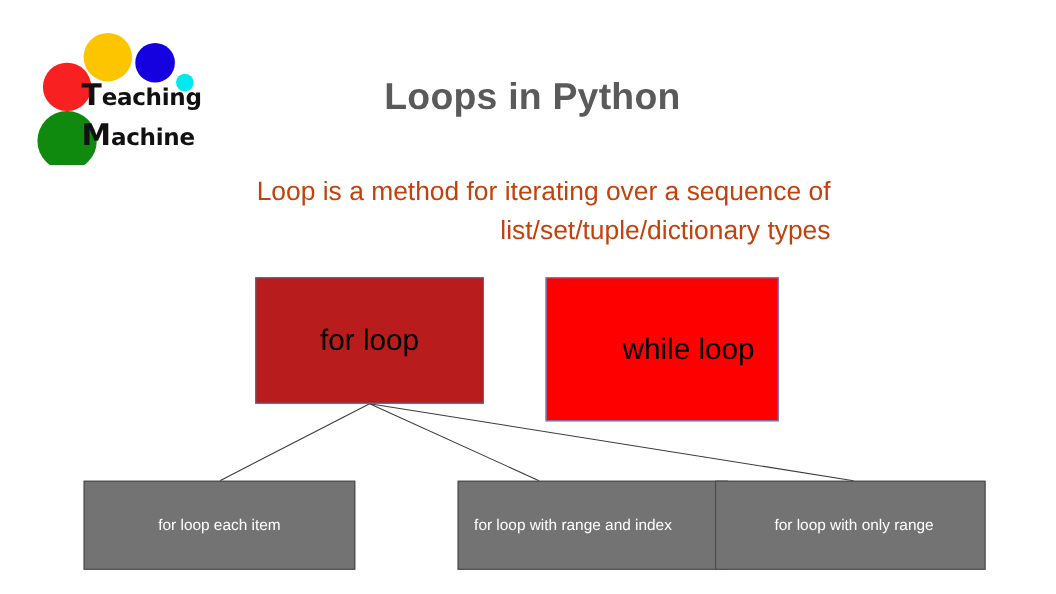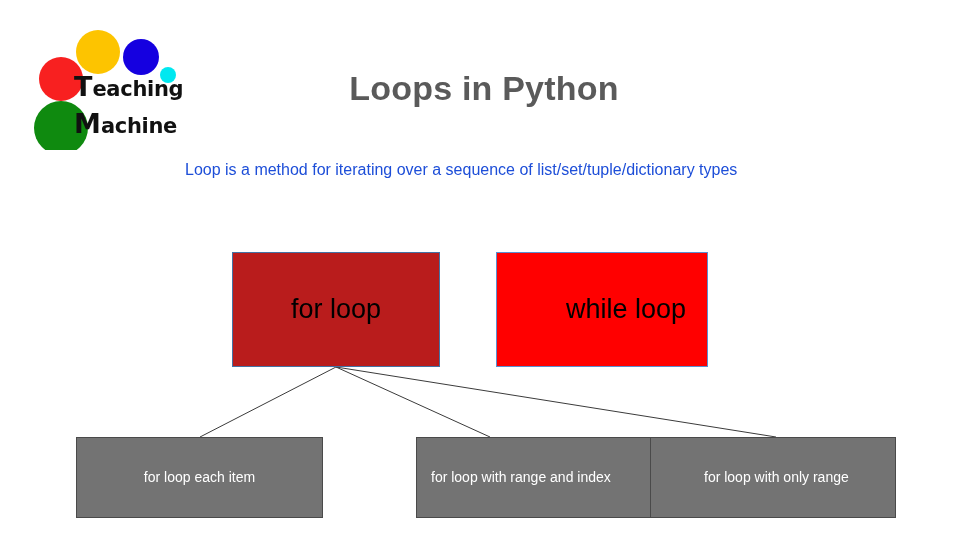--- a/index.html
+++ b/index.html
@@ -42,23 +42,23 @@
     letter-spacing: 0.2px;
     line-height: 1.2;
   }
 
   
   .slide-subtitle {
     position: absolute;
     left: 185px;
     top: 158px;
     width: 570px;
-    text-align: left;
-    font-size: 16px;
-    color: #1d4ed8;
+    text-align: right;
+    font-size: 24px;
+    color: #c2410c;
     line-height: 1.45;
   }
 
   
   .connectors {
     position: absolute;
     left: 0;
     top: 0;
     width: 960px;
     height: 540px;
@@ -82,21 +82,21 @@
     height: 115px;
     background: #b91c1c;
     border: 1px solid #4472a4;
     font-size: 27px;
     color: #000000;
   }
   .box-while {
     left: 496px;
     top: 252px;
     width: 212px;
-    height: 115px;
+    height: 131px;
     background: #ff0000;
     border: 1px solid #5b8ed0;
     font-size: 27px;
     color: #000000;
     padding-left: 48px;
   }
 
   .box-child {
     top: 437px;
     height: 81px;

